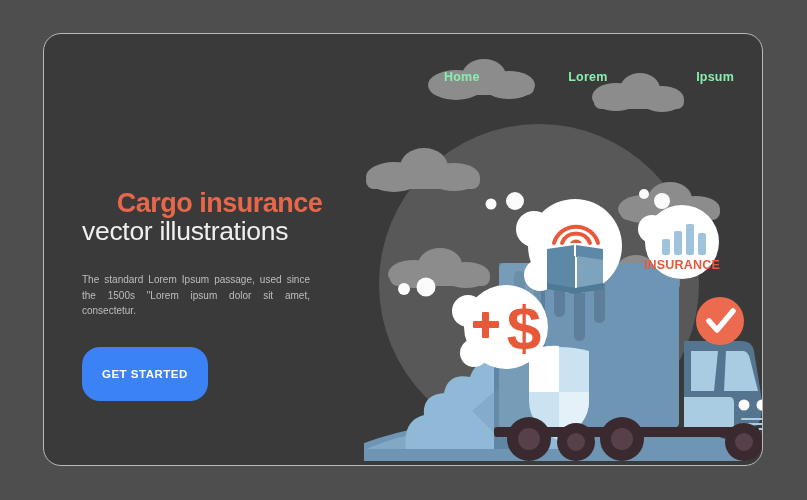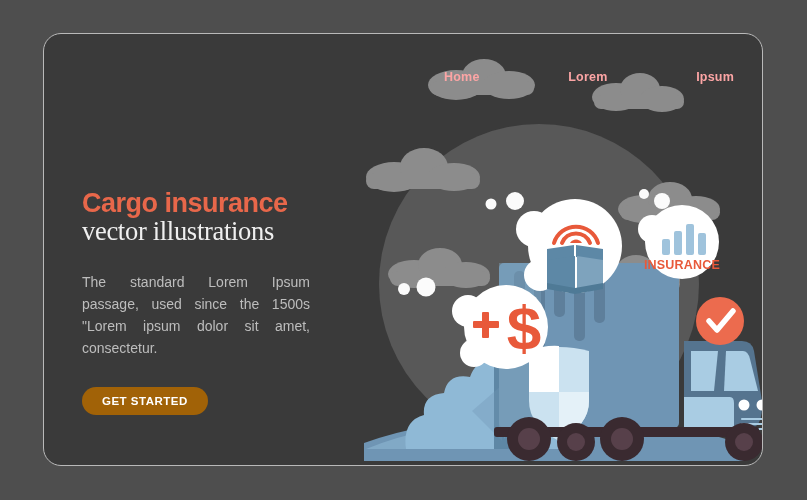--- a/index.html
+++ b/index.html
@@ -37,21 +37,21 @@
     position: absolute;
     left: 400px;
     top: 36px;
     width: 290px;
     display: flex;
     justify-content: space-between;
     align-items: center;
     z-index: 40;
   }
   .nav-link {
-    color: #fca5a5;
+    color: #86efac;
     font-size: 12.5px;
     font-weight: bold;
     letter-spacing: 0.2px;
     cursor: pointer;
     text-decoration: none;
     white-space: nowrap;
     text-align: right;
   }
 
   
@@ -62,46 +62,46 @@
     width: 275px;
     z-index: 40;
   }
   #title-line1 {
     color: #e8674a;
     font-size: 27px;
     font-weight: bold;
     letter-spacing: -0.5px;
     line-height: 1.05;
     margin: 0;
+    text-align: center;
   }
   #title-line2 {
     color: #efefef;
     font-size: 26.5px;
     font-weight: normal;
     letter-spacing: -0.3px;
     line-height: 1.1;
     margin: 0 0 26px 0;
-    font-family: Liberation Serif, serif;
   }
   #body-text {
     color: #bdbdbd;
-    font-size: 14px;
+    font-size: 10px;
     line-height: 1.55;
     text-align: justify;
     width: 228px;
     margin: 0 0 28px 0;
   }
   #cta {
     display: inline-block;
-    background: #a16207;
+    background: #3b82f6;
     color: #ffffff;
     font-size: 11.5px;
     font-weight: bold;
     letter-spacing: 0.5px;
-    padding: 8px 20px;
+    padding: 21px 20px;
     border: none;
     border-radius: 18px;
     cursor: pointer;
     font-family: "Liberation Sans", sans-serif;
   }
 
   
   #art {
     position: absolute;
     left: 300px;

